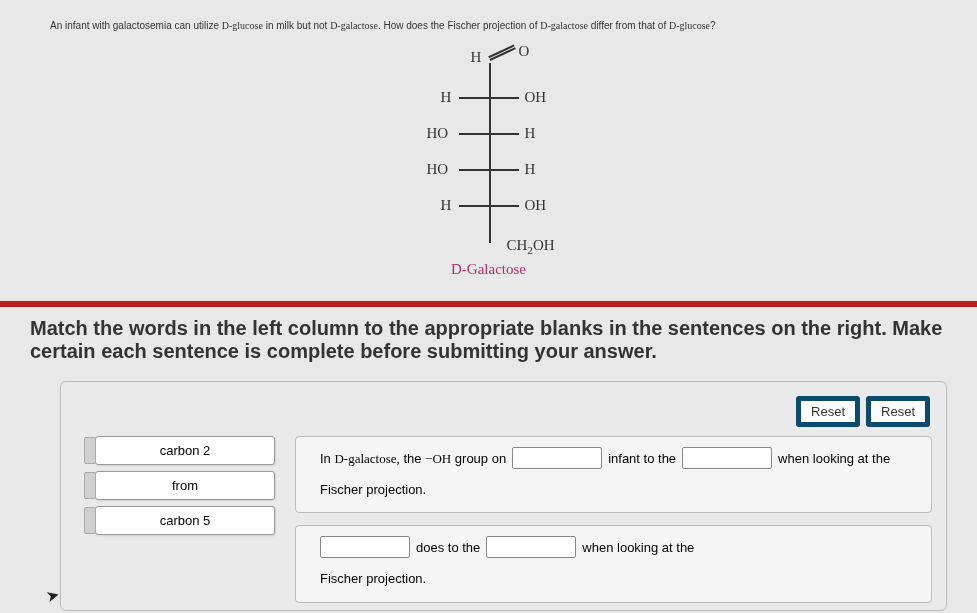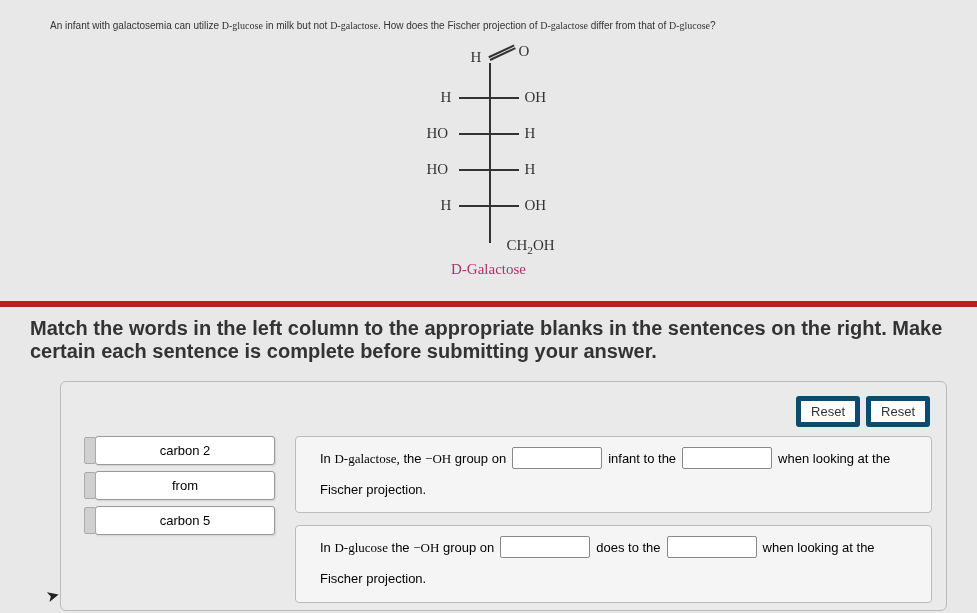--- a/index.html
+++ b/index.html
@@ -220,21 +220,20 @@
       <div class="sentence-box">
         <span class="text-seg"><span>In </span><span class="math-seg">D-galactose,</span><span> the </span><span class="math-seg">−OH</span><span> group on </span></span>
         <span class="drop-slot"></span>
         <span class="text-seg">infant to the</span>
         <span class="drop-slot"></span>
         <span class="text-seg">when looking at the</span>
         <span class="text-seg" style="width:100%">Fischer projection.</span>
       </div>
 
       <div class="sentence-box">
-        <span class="text-seg"><span>In </span><span class="math-seg">D-glucose</span><span> the </span><span class="math-seg">−OH</span><span> group on </span></span>
         <span class="drop-slot"></span>
         <span class="text-seg">does to the</span>
         <span class="drop-slot"></span>
         <span class="text-seg">when looking at the</span>
         <span class="text-seg" style="width:100%">Fischer projection.</span>
       </div>
     </div>
   </div>
 </div>
 

